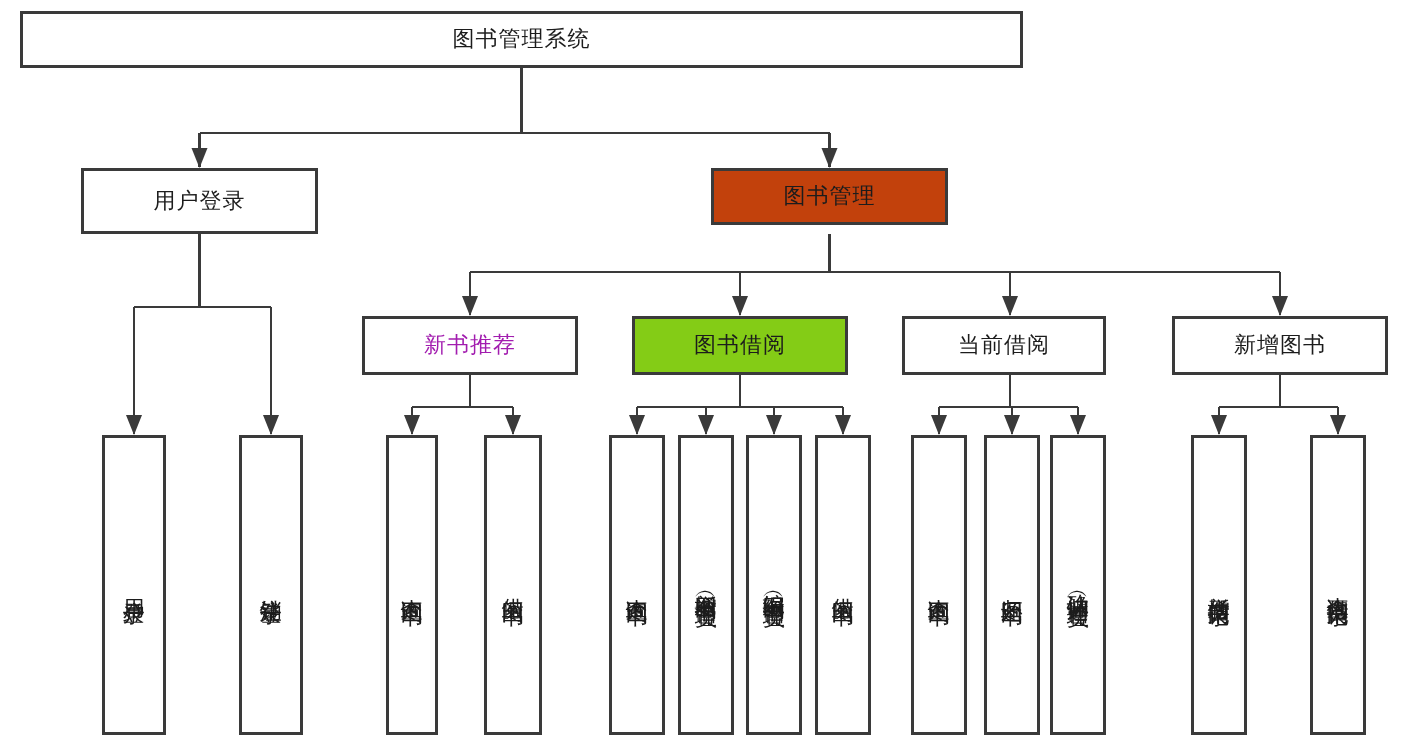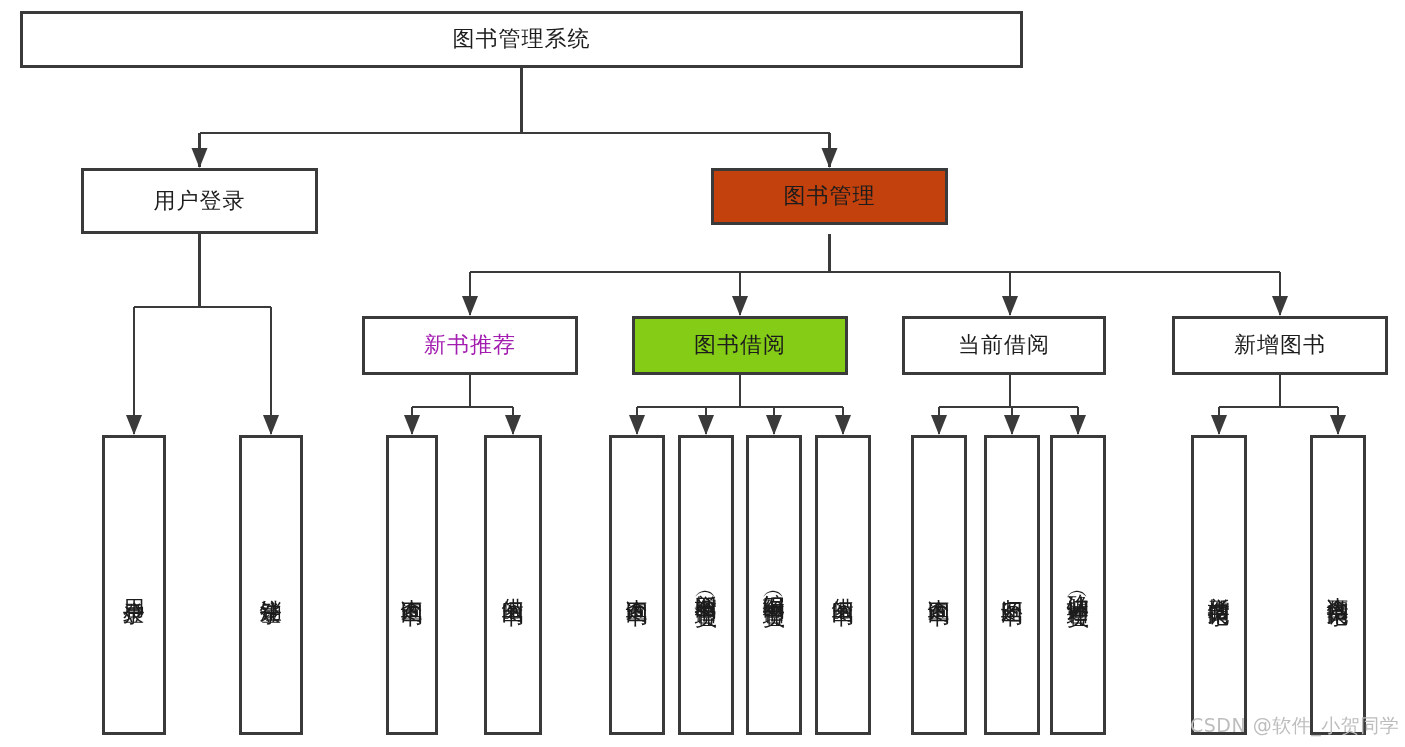--- a/index.html
+++ b/index.html
@@ -180,14 +180,13 @@
       <div class="node vertical" style="left: 1050px; top: 435px; width: 56px; height: 300px; border-color: rgb(58, 58, 58); background: rgb(255, 255, 255); color: rgb(28, 28, 28);">
         <span class="label">确认归还（管理员）</span>
       </div>
       <div class="node vertical" style="left: 1191px; top: 435px; width: 56px; height: 300px; border-color: rgb(58, 58, 58); background: rgb(255, 255, 255); color: rgb(28, 28, 28);">
         <span class="label">新增借阅记录</span>
       </div>
       <div class="node vertical" style="left: 1310px; top: 435px; width: 56px; height: 300px; border-color: rgb(58, 58, 58); background: rgb(255, 255, 255); color: rgb(28, 28, 28);">
         <span class="label">查询借阅记录</span>
       </div>
     </div>
-  <div id="watermark" style="left: 1190px; top: 713px; color: rgb(189, 189, 189);">CSDN @软件_小贺同学</div>
 </div>
 
 </body></html>

